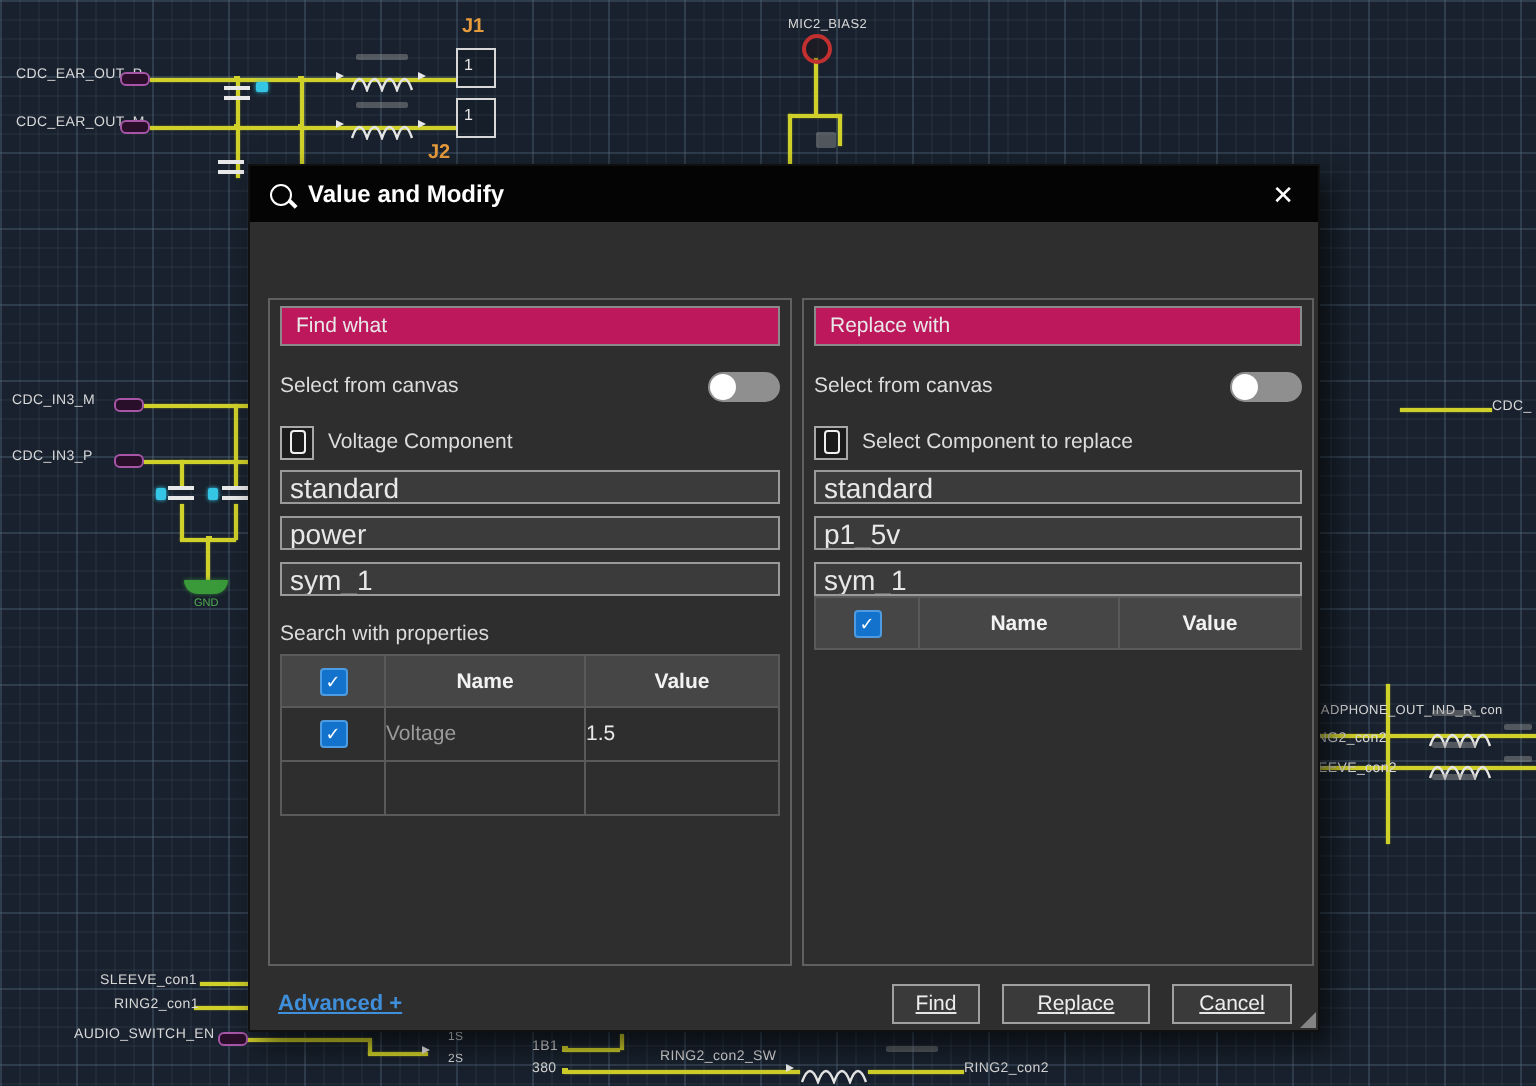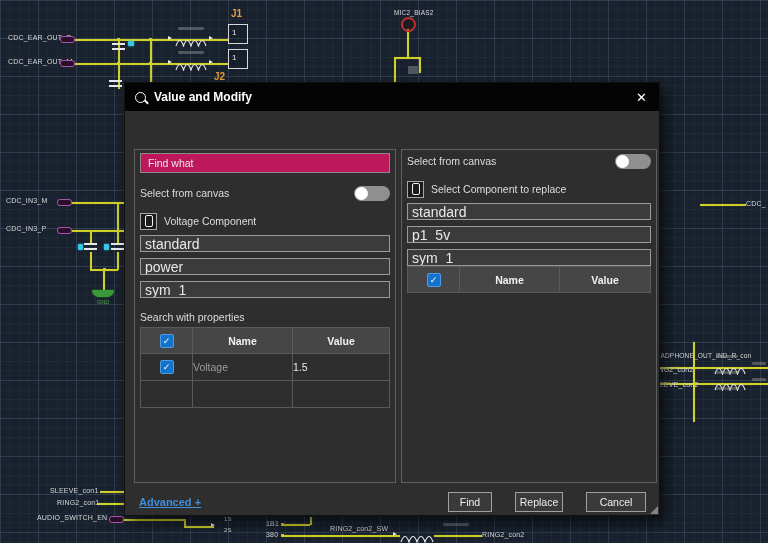--- a/index.html
+++ b/index.html
@@ -82,21 +82,21 @@
   .col-chk{width:52px;}
   .col-name{width:100px;}
   td.name-cell{color:#9b9b9b;padding-left:12px;}
   td.value-cell{color:#e8e8e8;padding-left:8px;}
   .checkbox{
     width:12px;height:12px;background:#1373cc;border:1px solid #4d9be0;border-radius:2px;
     color:#fff;font-size:9px;font-weight:bold;line-height:12px;text-align:center;margin:0 auto;cursor:pointer;
   }
   #footer{position:absolute;left:14px;right:13px;bottom:3px;height:20px;display:flex;align-items:center;}
   #advanced{color:#3f8fdb;font-weight:bold;text-decoration:underline;font-size:11px;cursor:pointer;}
-  .btn-group{margin-left:auto;display:flex;gap:23px;}
+  .btn-group{margin-left:auto;display:flex;gap:11px;text-decoration:underline;}
   .dlg-btn{
     height:20px;background:#3a3a3a;border:1px solid #a0a0a0;color:#ededed;
     font-family:"Liberation Sans","DejaVu Sans",sans-serif;font-size:10.5px;
     display:flex;align-items:center;justify-content:center;cursor:pointer;box-sizing:border-box;
   }
   #grip{position:absolute;right:1px;bottom:1px;width:0;height:0;border-bottom:8px solid #9a9a9a;border-left:8px solid transparent;opacity:.8;}
 </style>
 </head>
 <body>
 
@@ -272,20 +272,21 @@
           <tr>
             <td style="text-align: center;"></td>
             <td class="name-cell"></td>
             <td class="value-cell"></td>
           </tr>
         </tbody>
     </table>
   </div>
 
   <div class="panel" id="panel-replace">
+    <div class="panel-header">Replace with</div>
     <div class="canvas-row">
       <span class="lbl">Select from canvas</span>
       <span class="toggle">
           <span class="knob"></span>
         </span>
     </div>
     <div class="comp-row">
       <span class="comp-icon">
           <span class="chip"></span>
         </span>
@@ -310,18 +311,18 @@
         </tr>
       </thead>
       <tbody id="replace-tbody"></tbody>
     </table>
   </div>
 
   <div id="footer">
     <span id="advanced">Advanced +</span>
     <span class="btn-group" id="btn-group">
         <button class="dlg-btn" style="width: 44px;">Find</button>
-        <button class="dlg-btn" style="width: 48px;">Replace</button>
+        <button class="dlg-btn" style="width: 74px;">Replace</button>
         <button class="dlg-btn" style="width: 60px;">Cancel</button>
       </span>
   </div>
   <div id="grip"></div>
 </div>
 
 </body></html>

